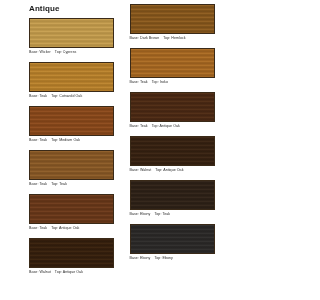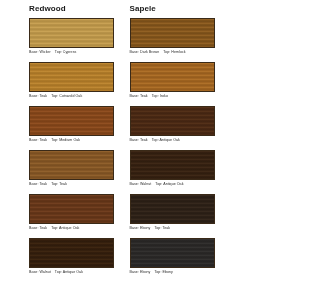--- a/index.html
+++ b/index.html
@@ -68,21 +68,21 @@
     display: inline-block;
     width: 4px;
   }
 </style>
 </head>
 <body>
 
 <div class="chart">
 
   <div class="column col-left">
-    <div class="col-title">Redwood</div>
+    <div class="col-title">Antique</div>
 
     <div class="swatch-block">
       <div class="swatch" style="background-color: rgb(194, 155, 78);">
         <div class="grain" style="background-image: repeating-linear-gradient(rgb(211, 173, 96) 0px, rgb(194, 155, 78) 1px, rgb(171, 135, 64) 2px, rgb(194, 155, 78) 4px), repeating-linear-gradient(90deg, rgba(0, 0, 0, 0.07) 0px, rgba(0, 0, 0, 0) 3px, rgba(255, 255, 255, 0.05) 7px, rgba(0, 0, 0, 0) 13px); opacity: 0.85;"></div>
       </div>
       <div class="caption">
         <span>Base: Wicker</span><span class="sep"></span><span>Top: Cypress</span>
       </div>
     </div>
 
@@ -126,21 +126,20 @@
       <div class="swatch" style="background-color: rgb(57, 34, 15);">
         <div class="grain" style="background-image: repeating-linear-gradient(rgb(71, 45, 22) 0px, rgb(57, 34, 15) 1px, rgb(42, 24, 10) 2px, rgb(57, 34, 15) 4px), repeating-linear-gradient(90deg, rgba(0, 0, 0, 0.07) 0px, rgba(0, 0, 0, 0) 3px, rgba(255, 255, 255, 0.05) 7px, rgba(0, 0, 0, 0) 13px); opacity: 0.85;"></div>
       </div>
       <div class="caption">
         <span>Base: Walnut</span><span class="sep"></span><span>Top: Antique Oak</span>
       </div>
     </div>
   </div>
 
   <div class="column col-right">
-    <div class="col-title">Sapele</div>
 
     <div class="swatch-block">
       <div class="swatch" style="background-color: rgb(138, 90, 31);">
         <div class="grain" style="background-image: repeating-linear-gradient(rgb(158, 108, 44) 0px, rgb(138, 90, 31) 1px, rgb(111, 71, 21) 2px, rgb(138, 90, 31) 4px), repeating-linear-gradient(90deg, rgba(0, 0, 0, 0.07) 0px, rgba(0, 0, 0, 0) 3px, rgba(255, 255, 255, 0.05) 7px, rgba(0, 0, 0, 0) 13px); opacity: 0.85;"></div>
       </div>
       <div class="caption">
         <span>Base: Dark Brown</span><span class="sep"></span><span>Top: Hemlock</span>
       </div>
     </div>
 

